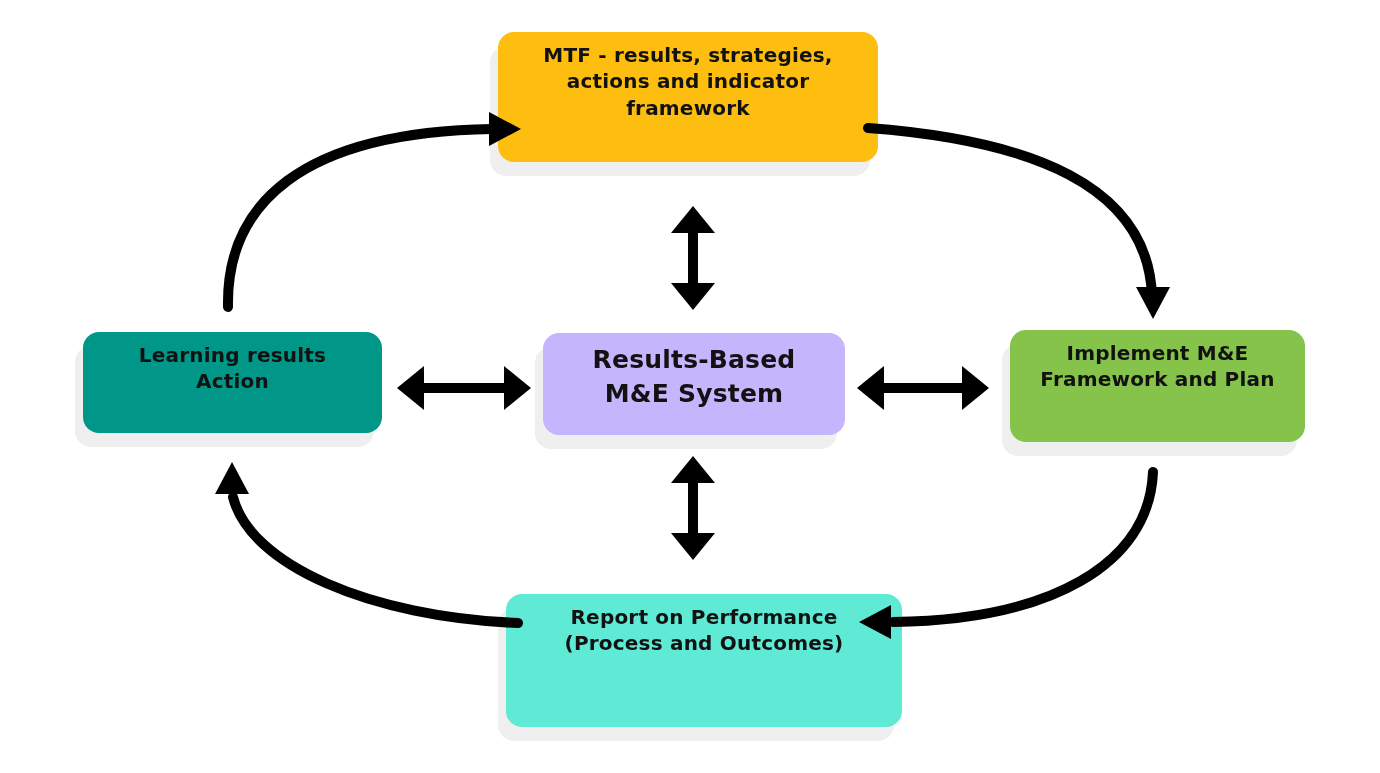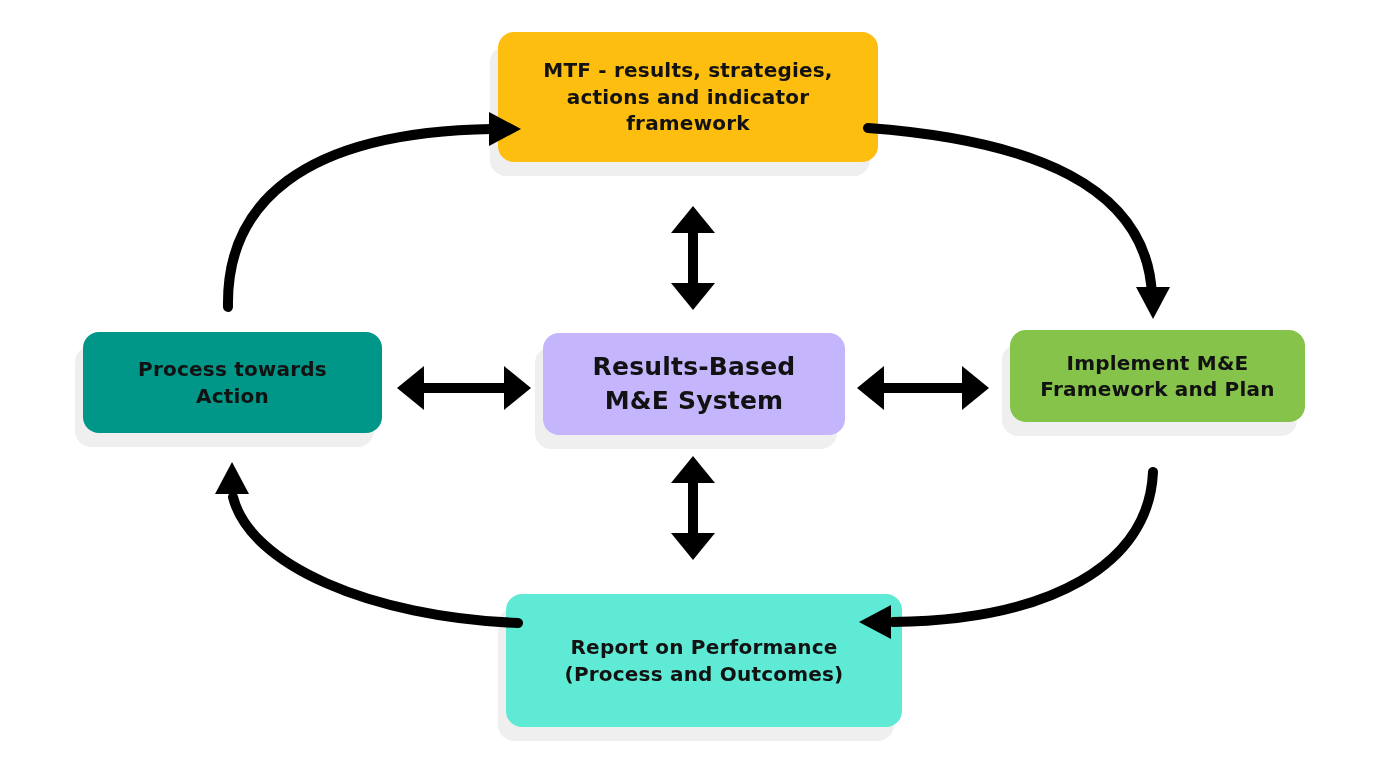--- a/index.html
+++ b/index.html
@@ -11,39 +11,39 @@
   .canvas {
     position: relative;
     width: 1380px;
     height: 773px;
     background: #ffffff;
     overflow: hidden;
   }
   .node {
     position: absolute;
     display: flex;
-    align-items: center;
+    align-items: flex-start;
     justify-content: center;
     border-radius: 16px;
     box-shadow: -8px 14px 0 0 #efefef;
     box-sizing: border-box;
     padding: 10px 18px;
   }
   .node-label {
     color: #121212;
     font-weight: 700;
     text-align: center;
     white-space: pre-line;
     line-height: 1.32;
     letter-spacing: 0.2px;
   }
   .node-top    { left: 498px; top: 32px;  width: 380px; height: 130px; }
   .node-center { left: 543px; top: 333px; width: 302px; height: 102px; }
   .node-left   { left: 83px;  top: 332px; width: 299px; height: 101px; }
-  .node-right  { left: 1010px; top: 330px; width: 295px; height: 92px; }
+  .node-right  { left: 1010px; top: 330px; width: 295px; height: 112px; }
   .node-bottom { left: 506px; top: 594px; width: 396px; height: 133px; }
 
   .node-top .node-label,
   .node-left .node-label,
   .node-right .node-label,
   .node-bottom .node-label { font-size: 20px; }
   .node-center .node-label { font-size: 25px; line-height: 1.35; }
 
   .arrow-layer {
     position: absolute;
@@ -69,21 +69,21 @@
 actions and indicator
 framework</span>
   </div>
 
   <div class="node node-center" style="background: #c4b5fd;">
     <span class="node-label">Results-Based
 M&amp;E System</span>
   </div>
 
   <div class="node node-left" style="background: rgb(0, 150, 136);">
-    <span class="node-label">Process towards
+    <span class="node-label">Learning results
 Action</span>
   </div>
 
   <div class="node node-right" style="background: rgb(133, 195, 74);">
     <span class="node-label">Implement M&amp;E
 Framework and Plan</span>
   </div>
 
   <div class="node node-bottom" style="background: #5eead4;">
     <span class="node-label">Report on Performance

